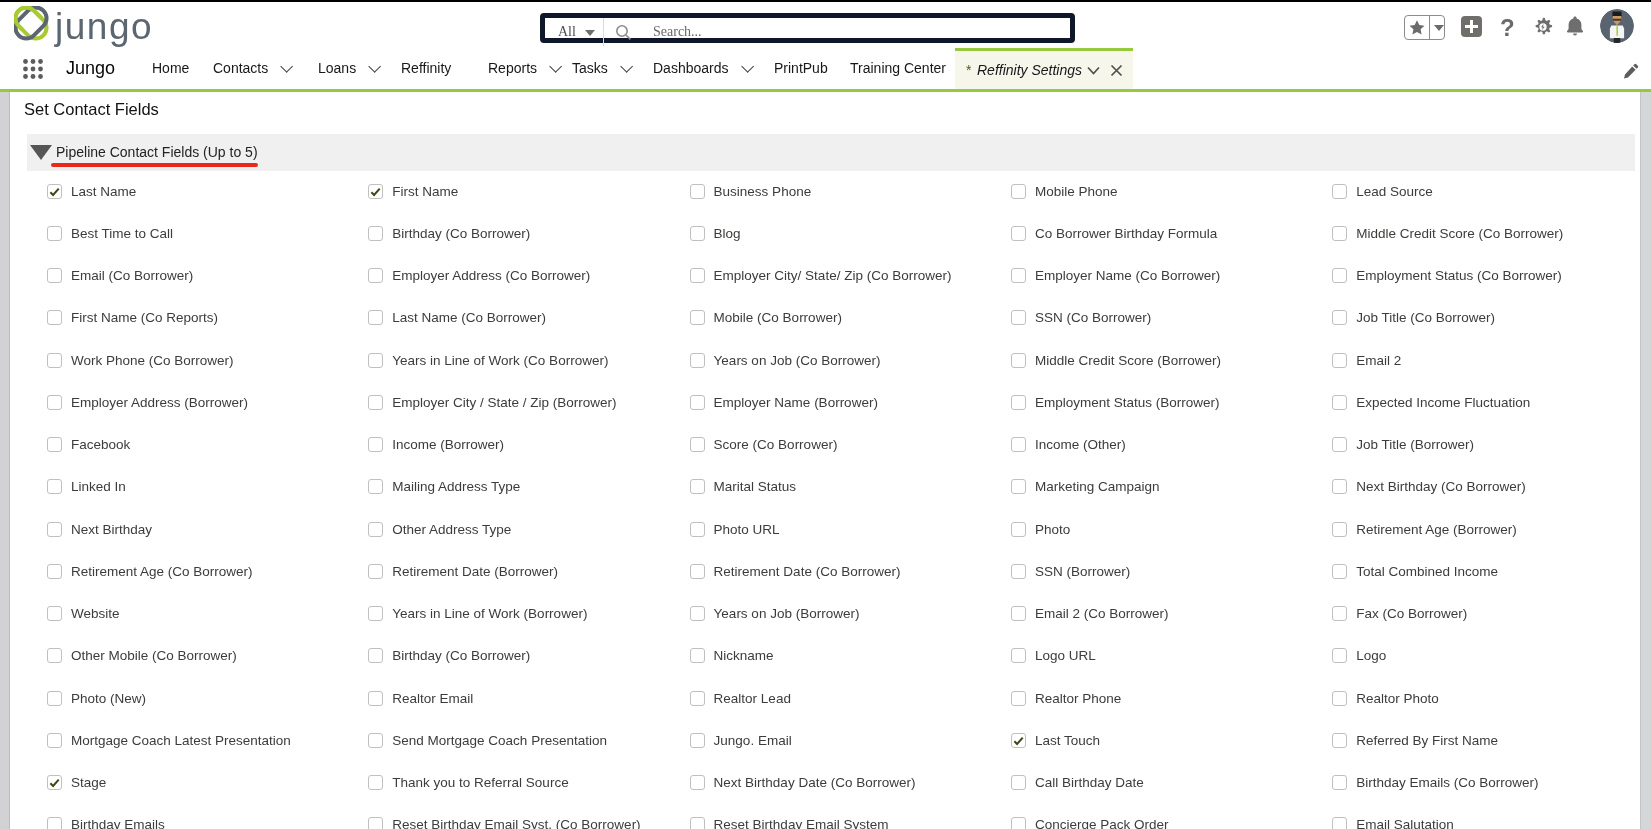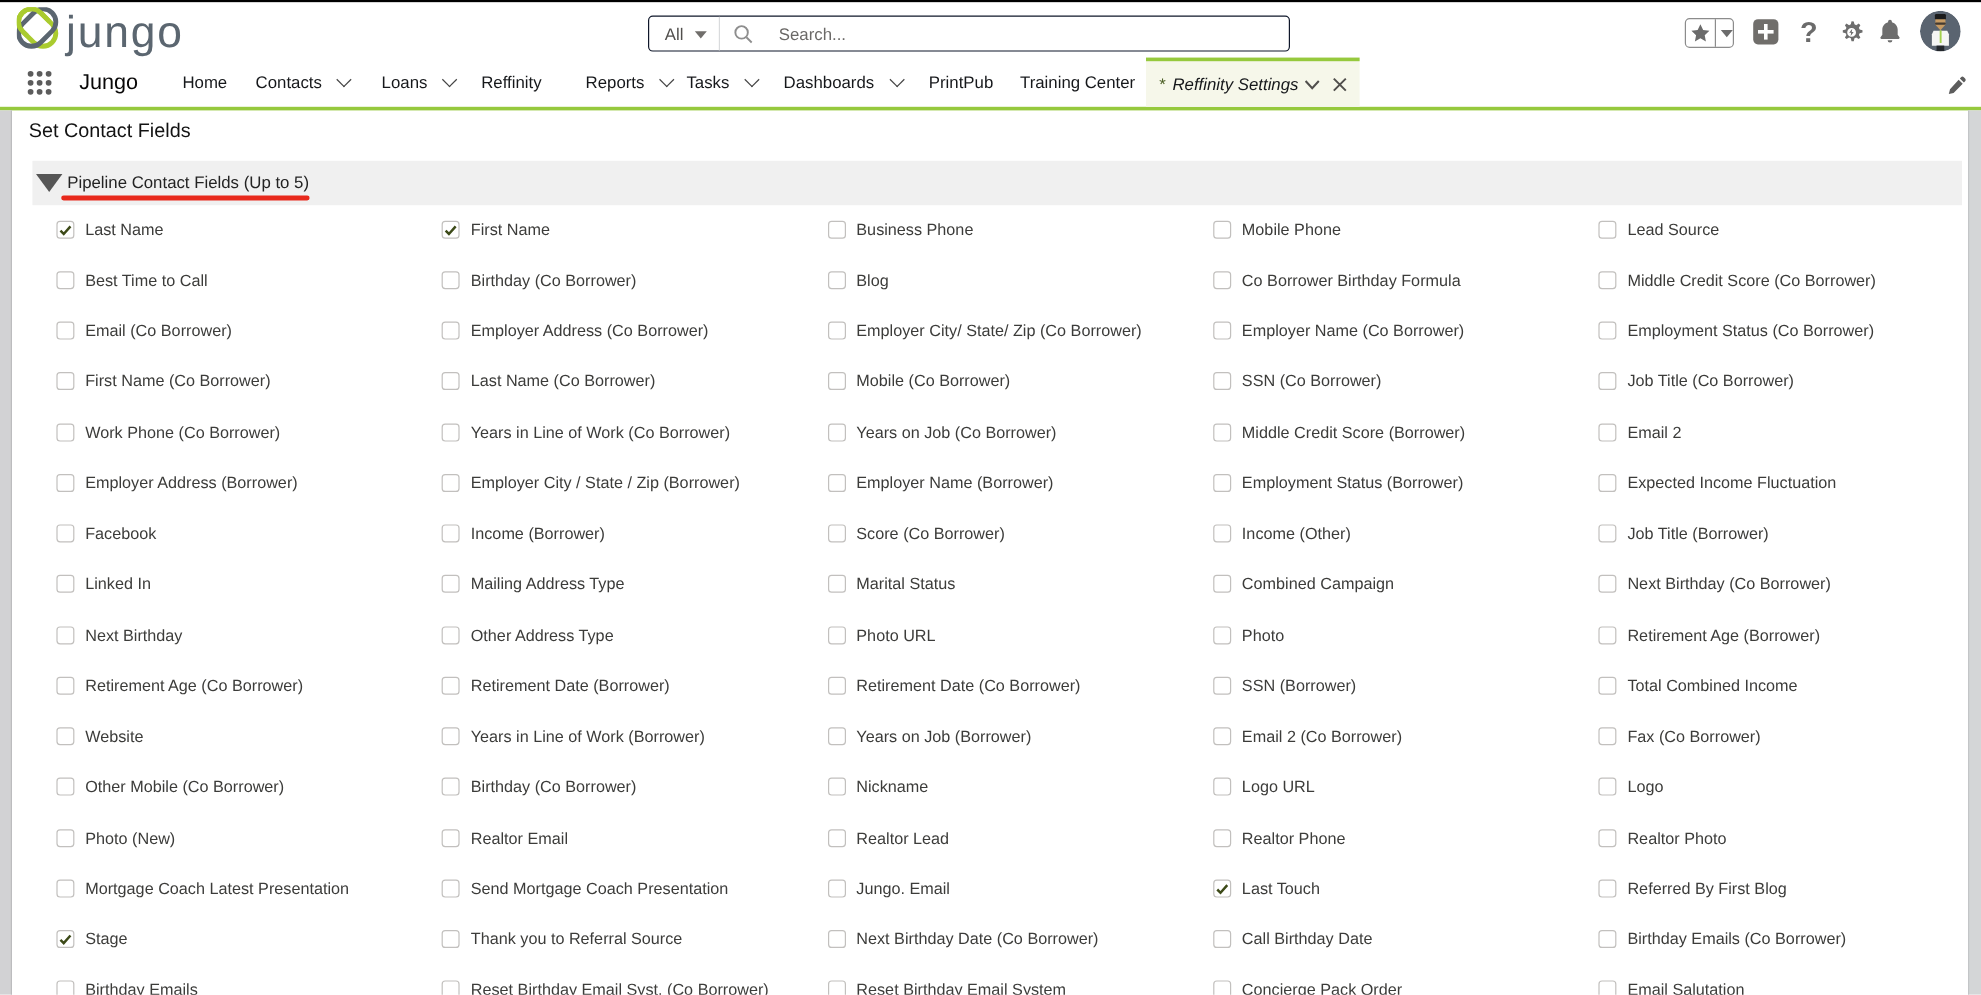--- a/index.html
+++ b/index.html
@@ -1,21 +1,21 @@
 <!DOCTYPE html>
 <html><head>
 <meta charset="utf-8">
 <style>
   * { margin:0; padding:0; box-sizing:border-box; }
   body { width:1651px; height:829px; font-family:"Liberation Sans", sans-serif; background:#fff; overflow:hidden; position:relative; }
   .topline { position:absolute; left:0; top:0; width:1651px; height:2px; background:#000; }
   
   .hdr { position:absolute; left:0; top:2px; width:1651px; height:46px; background:#fff; }
   .logo { position:absolute; left:14px; top:4px; }
-  .searchbox { position:absolute; left:540px; top:11px; width:535px; height:30px; border:1px solid #0f172a; border-radius:4px; background:#fff; }
+  .searchbox { position:absolute; left:540px; top:11px; width:535px; height:30px; border:5px solid #0f172a; border-radius:4px; background:#fff;font-family:Liberation Serif, serif; }
   .sb-all { position:absolute; left:0; top:0; width:59px; height:28px; border-right:1px solid #d9dbdd; color:#514f4d; font-size:14px; line-height:28px; padding-left:13px; }
   .sb-all .tri { display:inline-block; width:0; height:0; border-left:5px solid transparent; border-right:5px solid transparent; border-top:6px solid #706e6b; margin-left:9px; vertical-align:middle; }
   .sb-ph { position:absolute; left:108px; top:0; font-size:14px; color:#6b6967; line-height:28px; }
   .sb-mag { position:absolute; left:70px; top:6px; }
   .favgrp { position:absolute; left:1404px; top:13px; width:41px; height:25px; border:1px solid #8c8c8c; border-radius:4px; }
   .favgrp .sep { position:absolute; left:24px; top:0; width:1px; height:23px; background:#8c8c8c; }
   .hico { position:absolute; }
   .avatar { position:absolute; left:1600px; top:7px; width:34px; height:34px; border-radius:50%; overflow:hidden; }
   
   .nav { position:absolute; left:0; top:48px; width:1651px; height:44px; background:#fff; border-bottom:3px solid #96c93d; }
@@ -197,21 +197,21 @@
 <div class="fi" style="left:1010.9px;top:268.0px">
       <span class="cb"></span>
       <span class="fl">Employer Name (Co Borrower)</span>
     </div>
 <div class="fi" style="left:1332.2px;top:268.0px">
       <span class="cb"></span>
       <span class="fl">Employment Status (Co Borrower)</span>
     </div>
 <div class="fi" style="left:47.0px;top:310.2px">
       <span class="cb"></span>
-      <span class="fl">First Name (Co Borrower)</span>
+      <span class="fl">First Name (Co Reports)</span>
     </div>
 <div class="fi" style="left:368.3px;top:310.2px">
       <span class="cb"></span>
       <span class="fl">Last Name (Co Borrower)</span>
     </div>
 <div class="fi" style="left:689.6px;top:310.2px">
       <span class="cb"></span>
       <span class="fl">Mobile (Co Borrower)</span>
     </div>
 <div class="fi" style="left:1010.9px;top:310.2px">
@@ -289,21 +289,21 @@
 <div class="fi" style="left:368.3px;top:479.2px">
       <span class="cb"></span>
       <span class="fl">Mailing Address Type</span>
     </div>
 <div class="fi" style="left:689.6px;top:479.2px">
       <span class="cb"></span>
       <span class="fl">Marital Status</span>
     </div>
 <div class="fi" style="left:1010.9px;top:479.2px">
       <span class="cb"></span>
-      <span class="fl">Combined Campaign</span>
+      <span class="fl">Marketing Campaign</span>
     </div>
 <div class="fi" style="left:1332.2px;top:479.2px">
       <span class="cb"></span>
       <span class="fl">Next Birthday (Co Borrower)</span>
     </div>
 <div class="fi" style="left:47.0px;top:521.5px">
       <span class="cb"></span>
       <span class="fl">Next Birthday</span>
     </div>
 <div class="fi" style="left:368.3px;top:521.5px">
@@ -417,21 +417,21 @@
 <div class="fi" style="left:1010.9px;top:732.8px">
       <span class="cb chk">
         <svg viewBox="0 0 16 16" width="15" height="15">
           <path d="M3.6 8.8l2.9 2.9 6-6.8" fill="none" stroke="#3d4a18" stroke-width="2.2" stroke-linecap="butt"></path>
         </svg>
       </span>
       <span class="fl">Last Touch</span>
     </div>
 <div class="fi" style="left:1332.2px;top:732.8px">
       <span class="cb"></span>
-      <span class="fl">Referred By First Blog</span>
+      <span class="fl">Referred By First Name</span>
     </div>
 <div class="fi" style="left:47.0px;top:775.0px">
       <span class="cb chk">
         <svg viewBox="0 0 16 16" width="15" height="15">
           <path d="M3.6 8.8l2.9 2.9 6-6.8" fill="none" stroke="#3d4a18" stroke-width="2.2" stroke-linecap="butt"></path>
         </svg>
       </span>
       <span class="fl">Stage</span>
     </div>
 <div class="fi" style="left:368.3px;top:775.0px">

